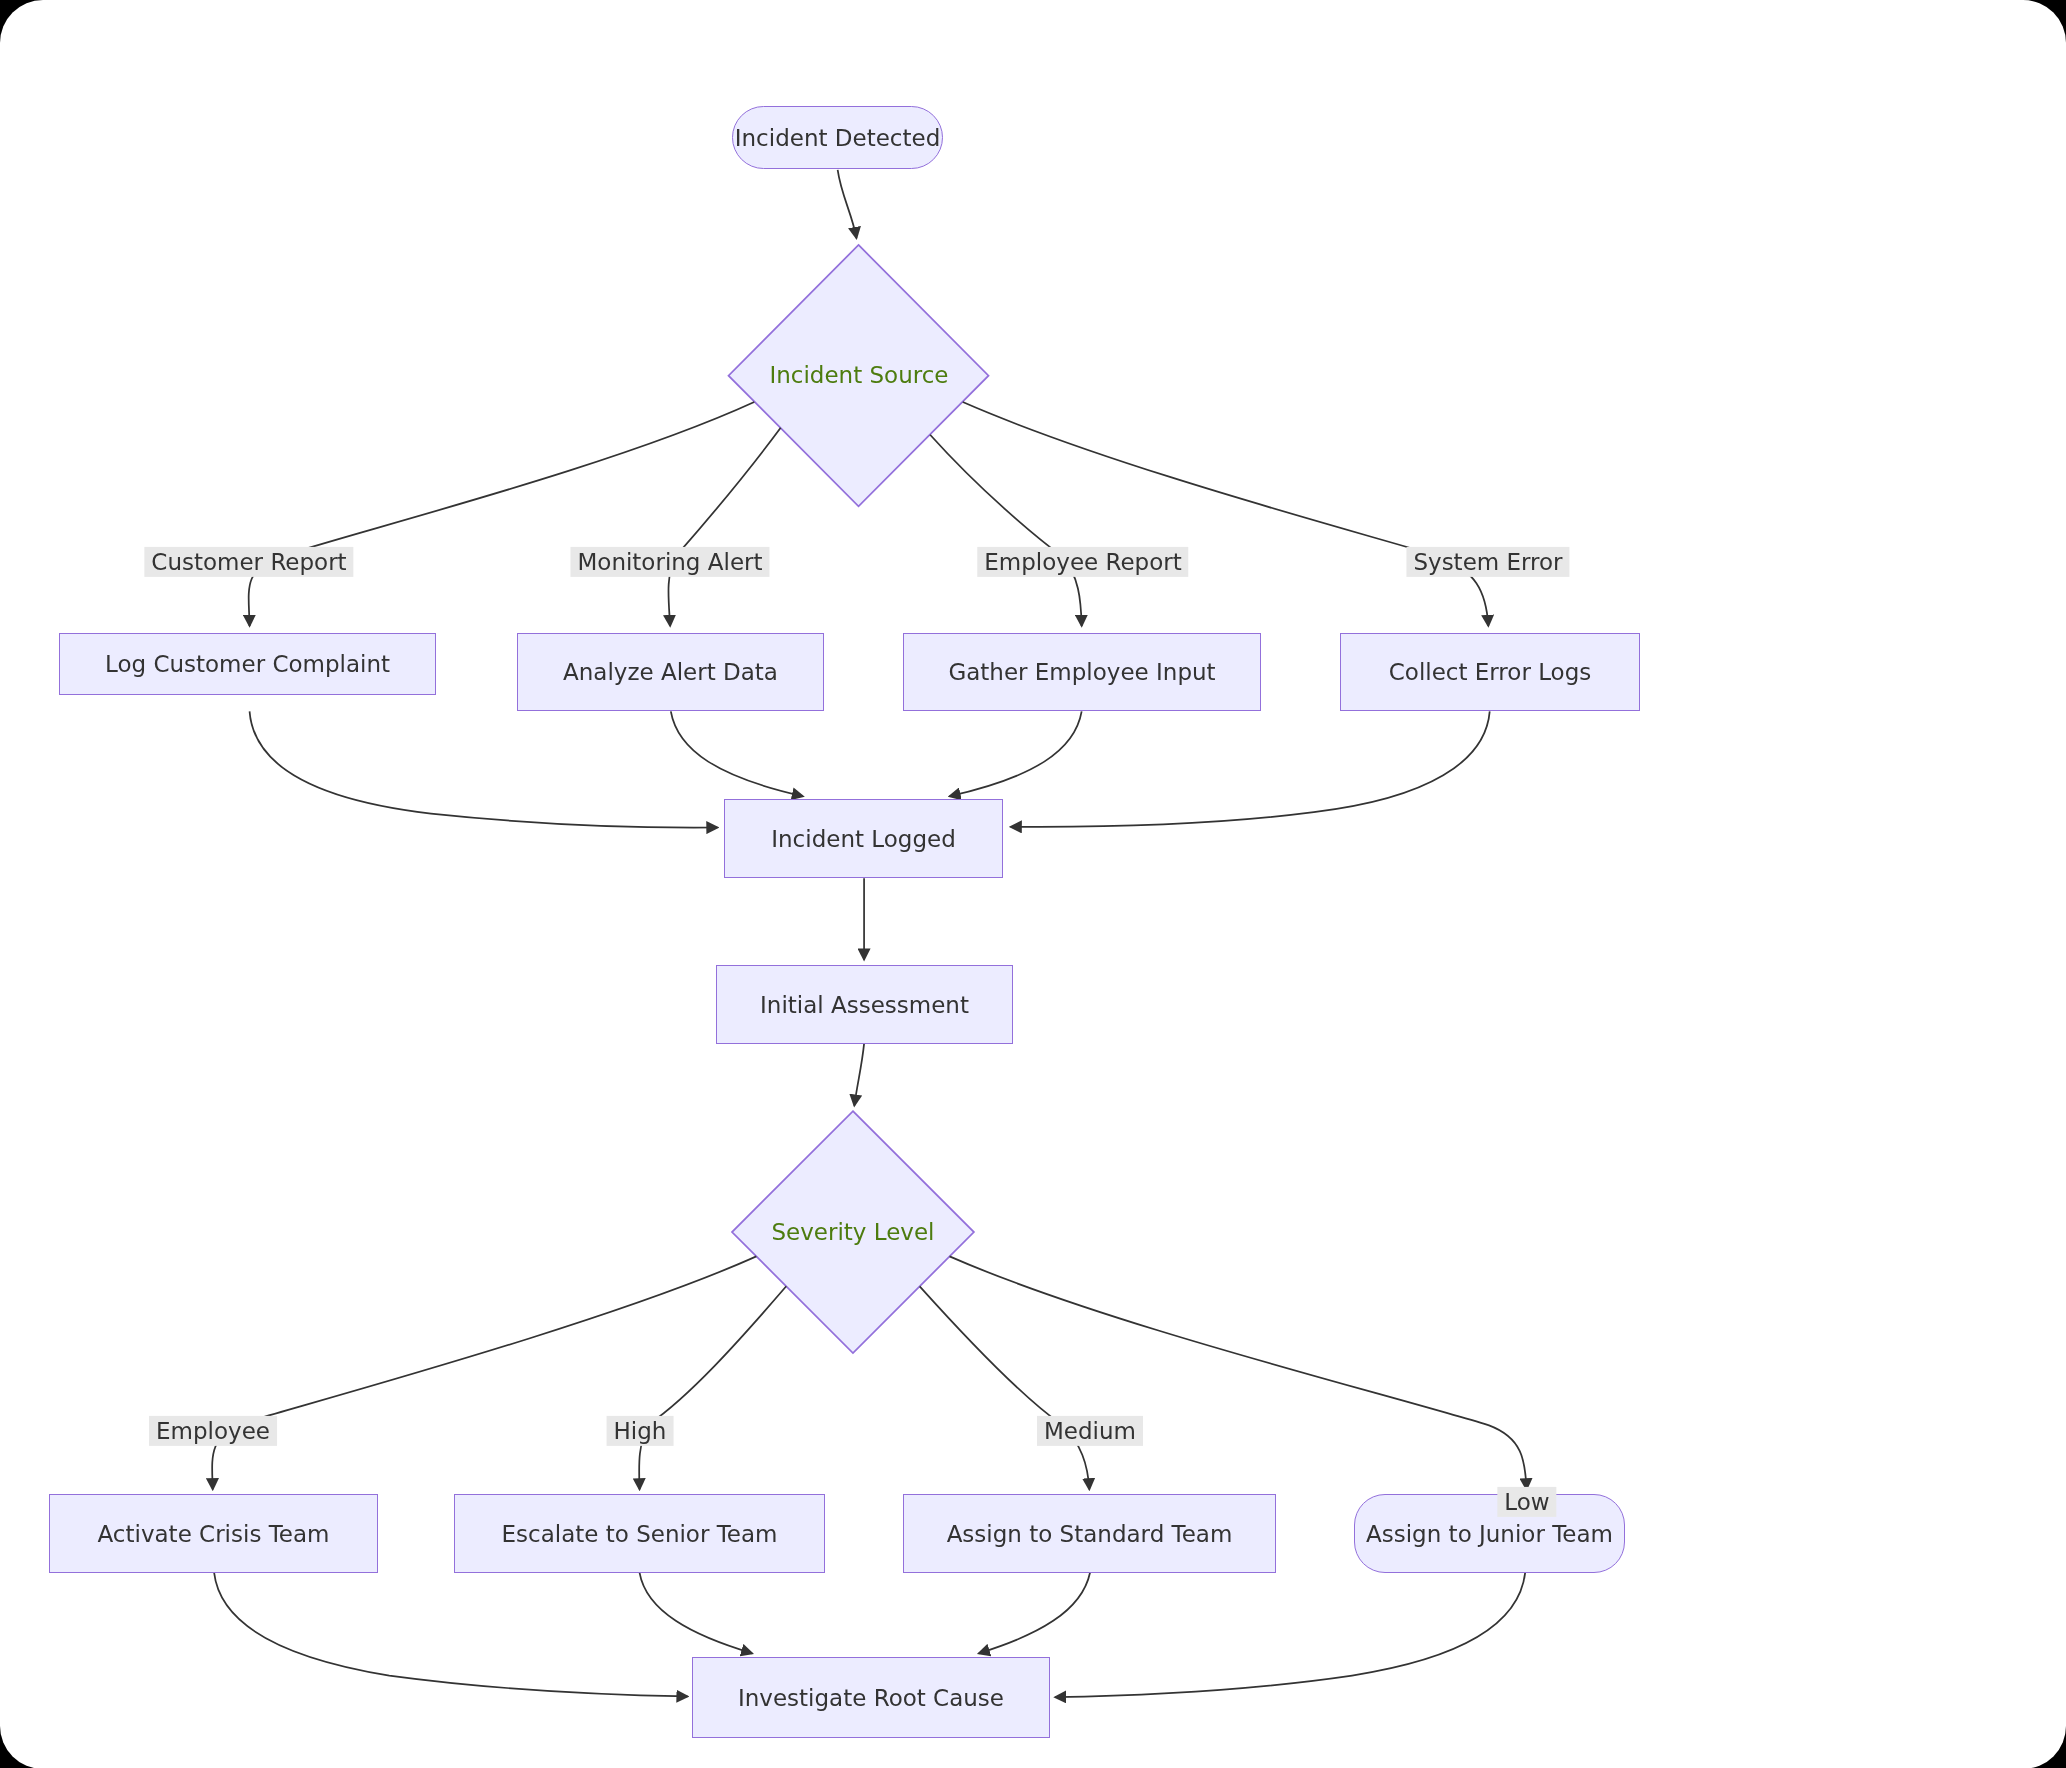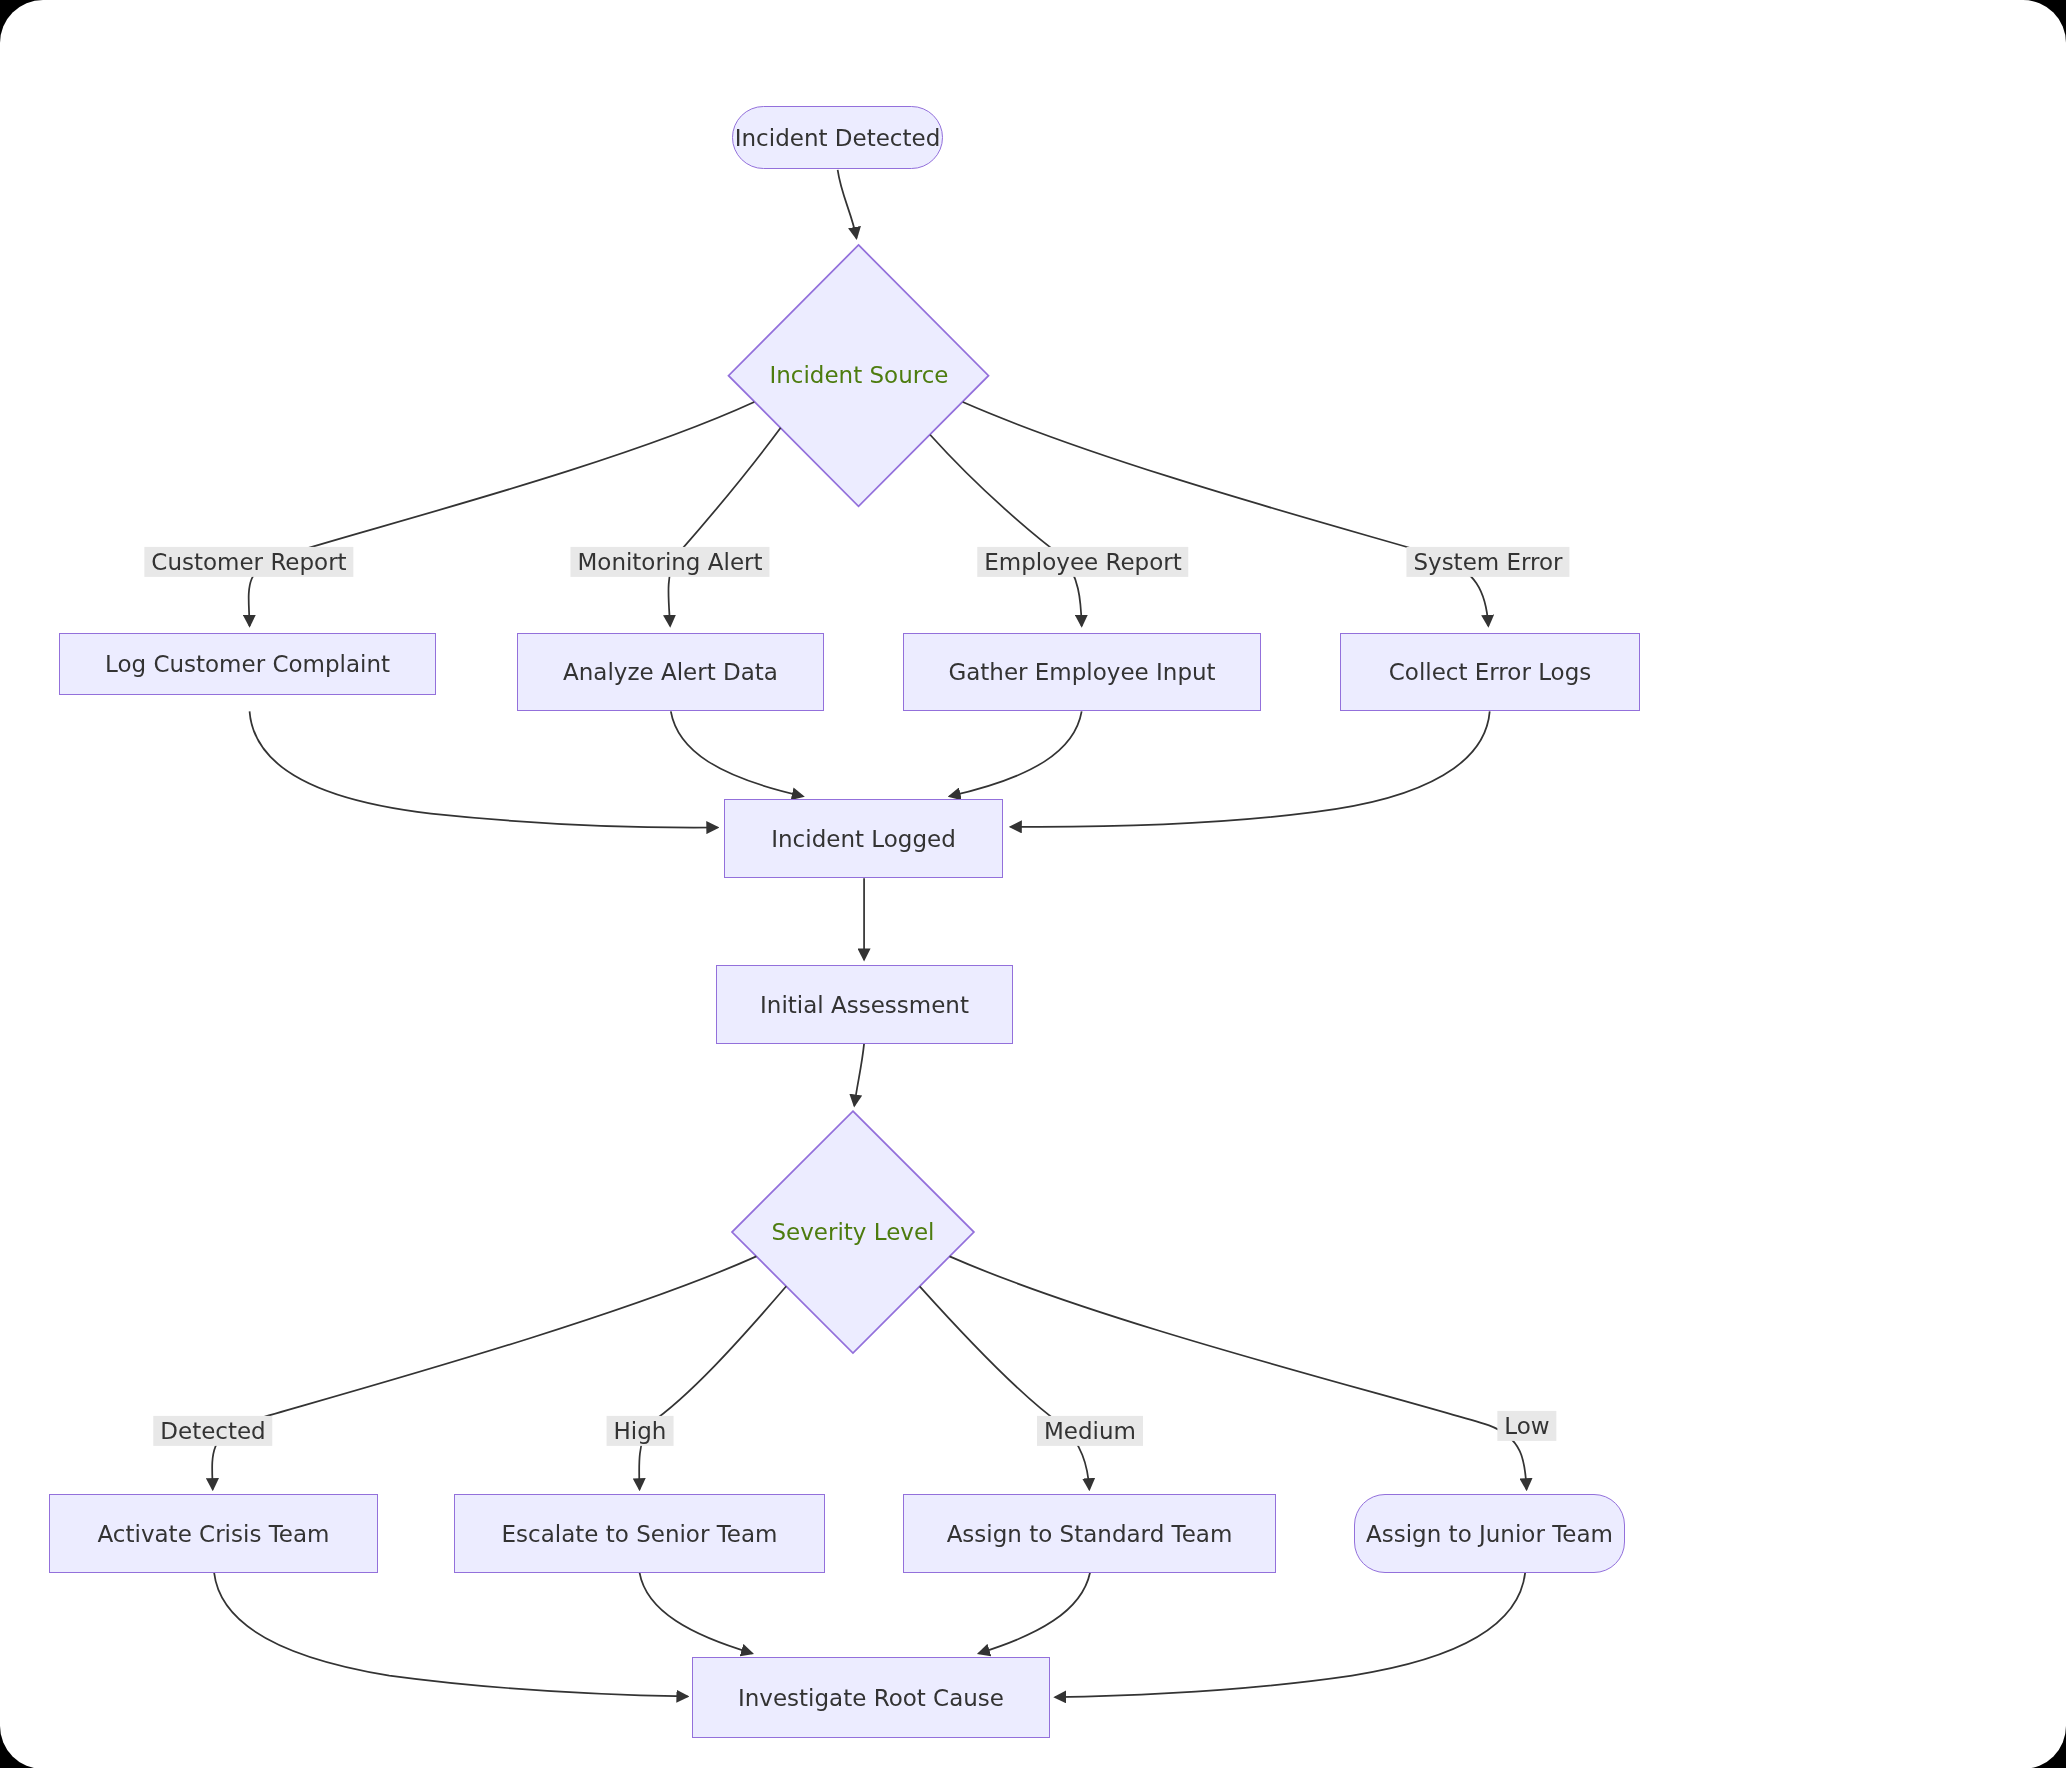--- a/index.html
+++ b/index.html
@@ -128,18 +128,18 @@
   <div class="node" style="left:903px;top:1494px;width:373px;height:79px;">Assign to Standard Team</div>
   <div class="node" style="left:1354px;top:1494px;width:271px;height:79px;border-radius:31px;">Assign to Junior Team</div>
 
   <div class="node" style="left:692px;top:1657px;width:358px;height:81px;">Investigate Root Cause</div>
 
   <div class="edge-label" style="left:249px;top:562px;">Customer Report</div>
   <div class="edge-label" style="left:670px;top:562px;">Monitoring Alert</div>
   <div class="edge-label" style="left:1083px;top:562px;">Employee Report</div>
   <div class="edge-label" style="left:1488px;top:562px;">System Error</div>
 
-  <div class="edge-label" style="left:213px;top:1431px;">Detected</div>
+  <div class="edge-label" style="left:213px;top:1431px;">Employee</div>
   <div class="edge-label" style="left:640px;top:1431px;">High</div>
   <div class="edge-label" style="left:1090px;top:1431px;">Medium</div>
-  <div class="edge-label" style="left:1527px;top:1426px;">Low</div>
+  <div class="edge-label" style="left:1527px;top:1502px;">Low</div>
 </div>
 
 
 </body></html>

